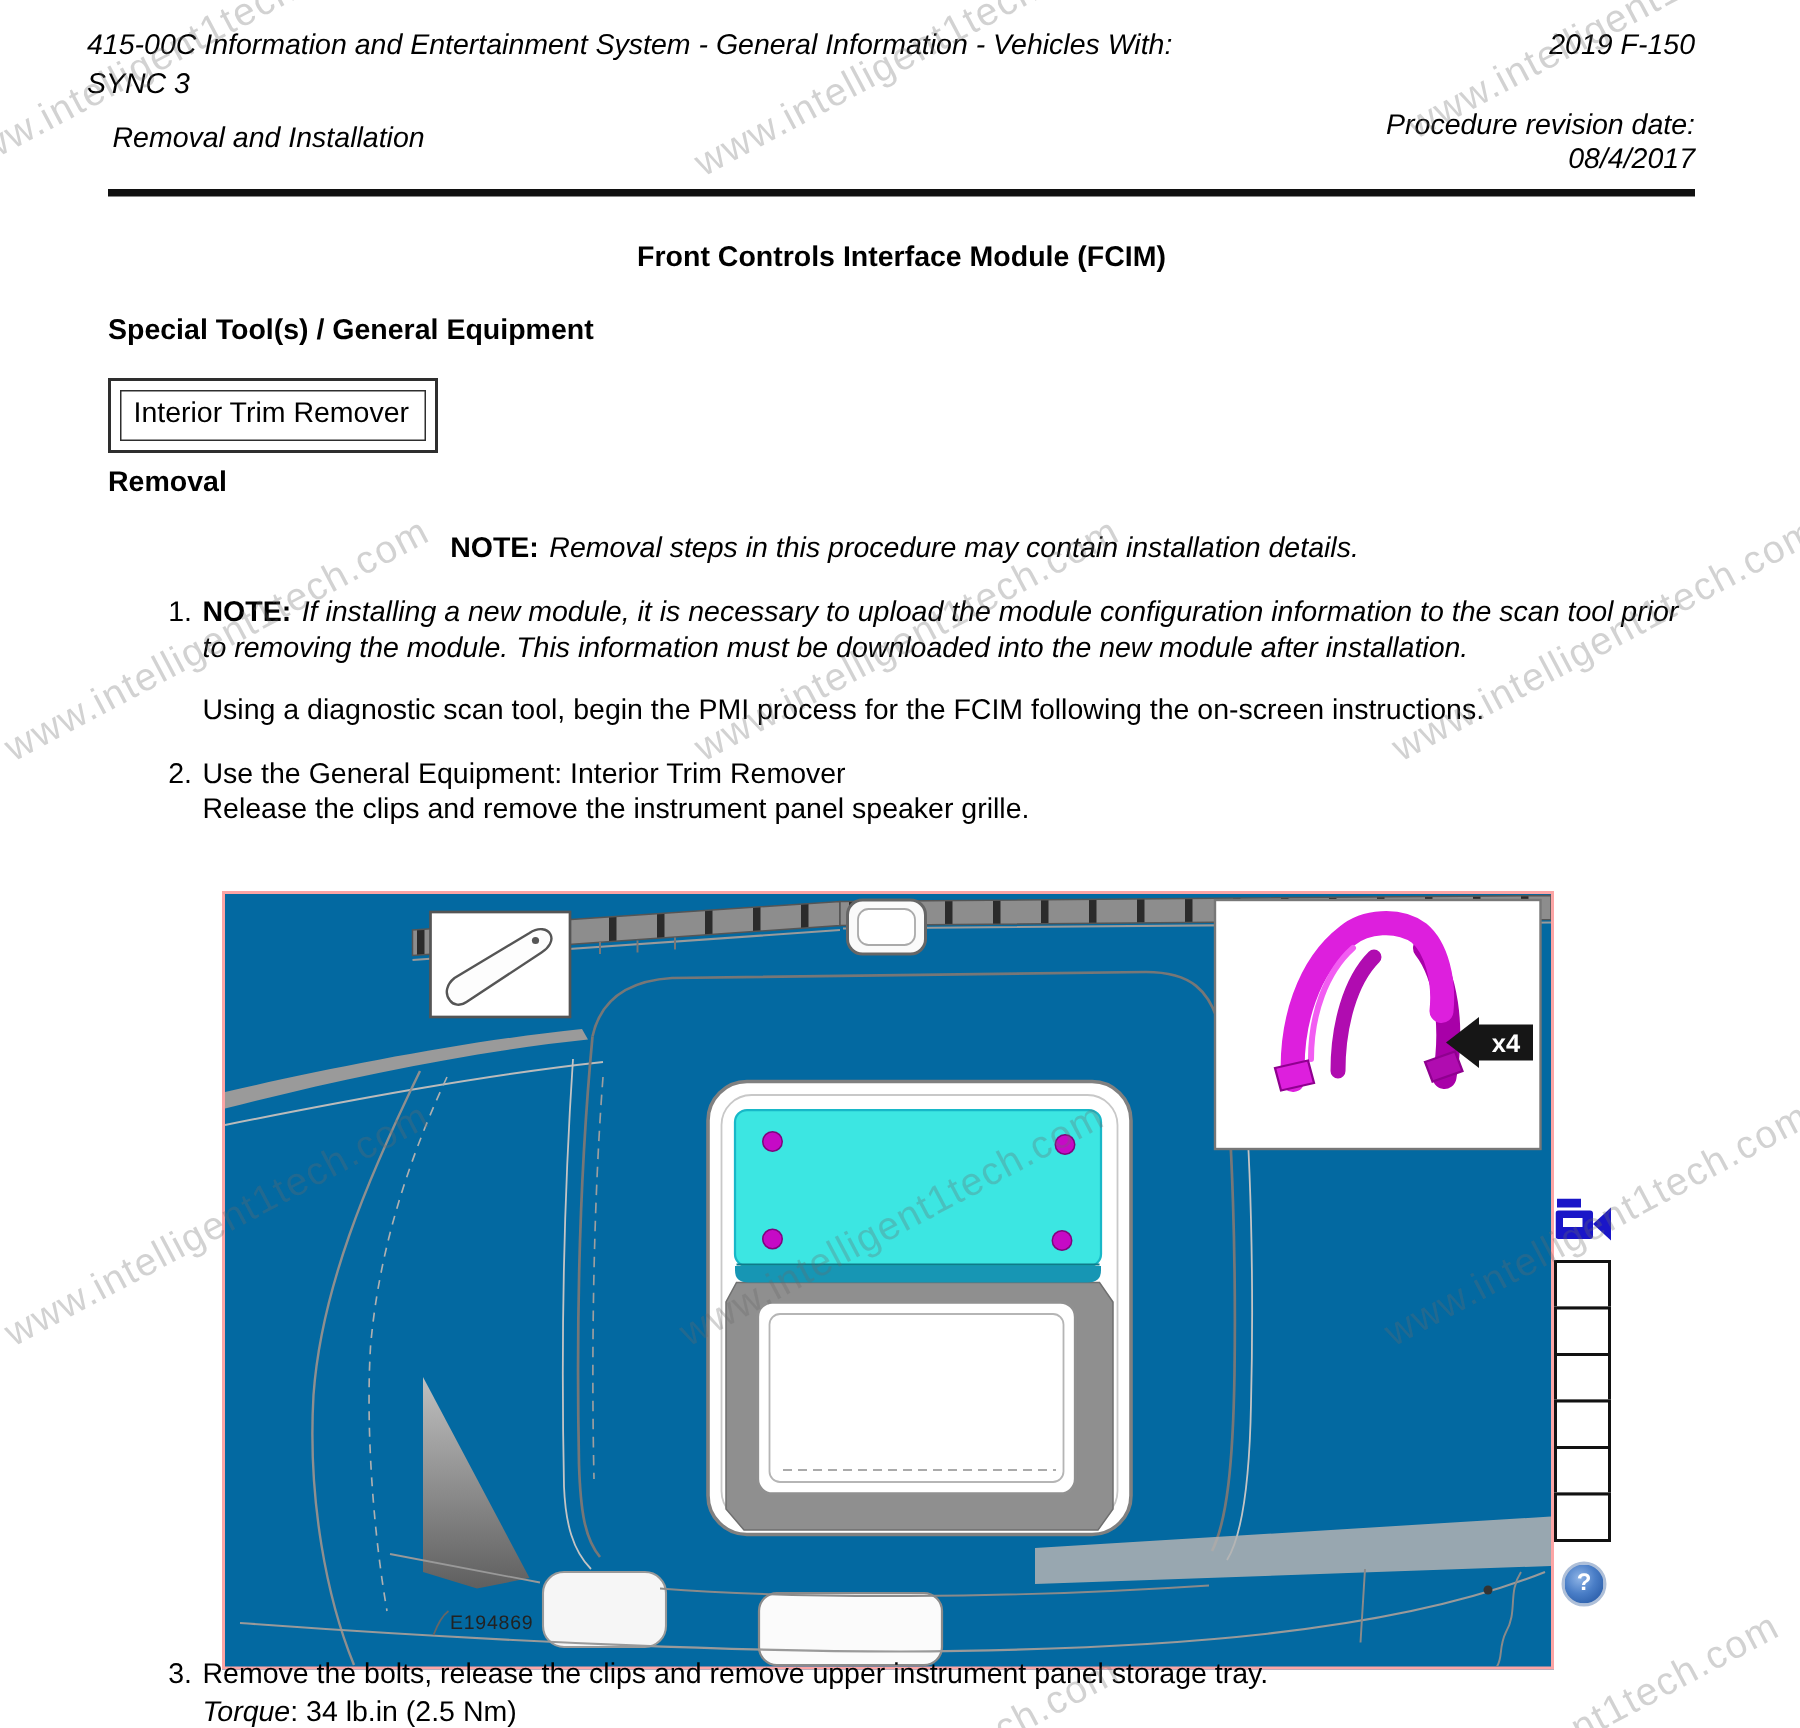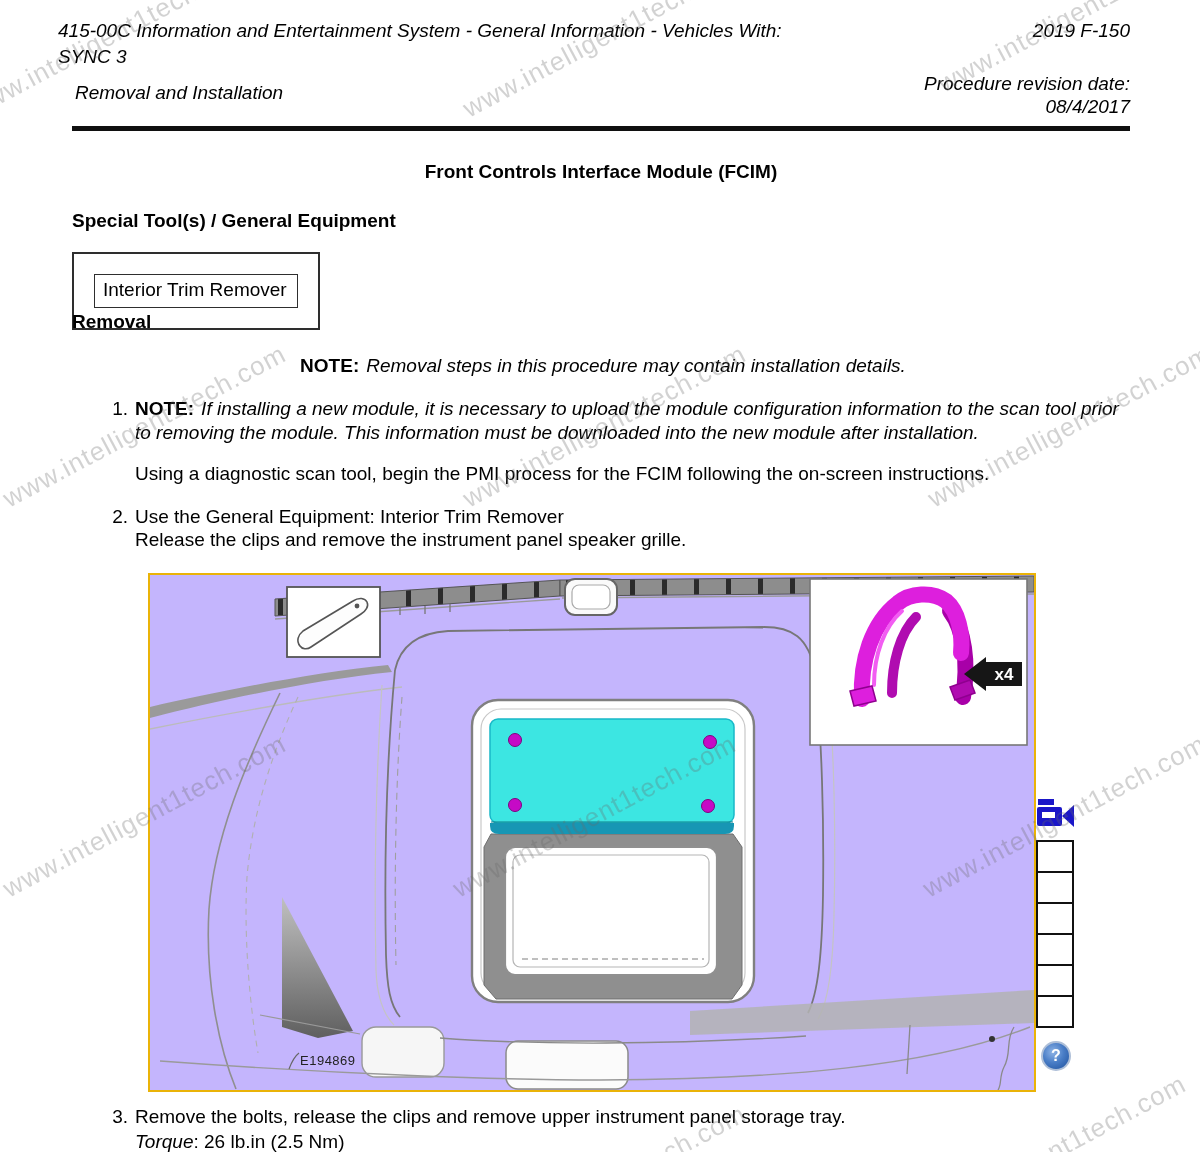--- a/index.html
+++ b/index.html
@@ -12,35 +12,35 @@
   .abs{position:absolute;}
   .it{font-style:italic;}
   
   .hdr-left{left:58px;top:18px;width:880px;font-style:italic;line-height:26px;}
   .hdr-vehicle{right:70px;top:20px;font-style:italic;}
   .hdr-sub{left:75px;top:82px;font-style:italic;}
   .hdr-rev{right:70px;top:72px;text-align:right;font-style:italic;line-height:23px;}
   .rule{left:72px;top:126px;width:1058px;height:5px;background:#101010;}
   .title{left:72px;top:161px;width:1058px;text-align:center;font-weight:bold;}
   .tools-h{left:72px;top:210px;font-weight:bold;}
-  .toolbox{left:72px;top:252px;border:2px solid #2e2e2e;padding:20px;background:#fff;}
+  .toolbox{left:72px;top:252px;border:2px solid #2e2e2e;padding:6px;background:#fff;}
   .toolbox-inner{border:1px solid #2e2e2e;padding:4px 10px 6px 8px;}
   .removal-h{left:72px;top:311px;font-weight:bold;}
   .note-p{left:72px;top:354px;width:1062px;line-height:24px;text-align:center;}
   .note-label{font-weight:bold;margin-right:7px;}
   .step{display:flex;line-height:24px;}
   .step .num{width:20px;text-align:right;margin-right:7px;flex:0 0 auto;}
   .step .content{flex:1;}
   .step1{left:108px;top:397px;width:1030px;}
   .step1 .body{margin-top:17px;}
   .step2{left:108px;top:505px;width:1030px;line-height:23px;}
   .step3{left:108px;top:1104px;width:1030px;line-height:25px;}
   a.doclink{color:#000;cursor:pointer;}
   
-  .figure{left:148px;top:573px;width:884px;height:515px;border:2px solid #eab308;background:#c4b5fd;}
+  .figure{left:148px;top:594px;width:884px;height:515px;border:2px solid #fca5a5;background:#0369a1;}
   
   .sb-video{left:1037px;top:799px;width:38px;height:34px;cursor:pointer;}
   .sb-cells{left:1036px;top:840px;width:38px;}
   .sb-cell{width:34px;height:29px;border:2px solid #111;background:#fff;margin-top:-2px;}
   .sb-cell:first-child{margin-top:0;}
   .sb-help{left:1041px;top:1041px;width:30px;height:30px;border-radius:50%;
     background:radial-gradient(circle at 10px 9px,#8fb4e6 0%,#4a7ec7 45%,#1c4f9c 100%);
     border:2px solid #aebfd8;box-sizing:border-box;
     color:#fff;font-weight:bold;font-size:16px;text-align:center;line-height:26px;cursor:pointer;}
   
@@ -226,16 +226,16 @@
 </div>
 <div class="abs sb-help">
   <span>?</span>
 </div>
 
 <div class="abs step step3">
   <div class="num">3.</div>
   <div class="content">
     <div>Remove the bolts, release the clips and remove upper instrument panel storage tray.</div>
     <div>
-      <span class="it">Torque</span><span>: 26 lb.in (2.5 Nm)</span>
+      <span class="it">Torque</span><span>: 34 lb.in (2.5 Nm)</span>
     </div>
   </div>
 </div>
 
 </body></html>

